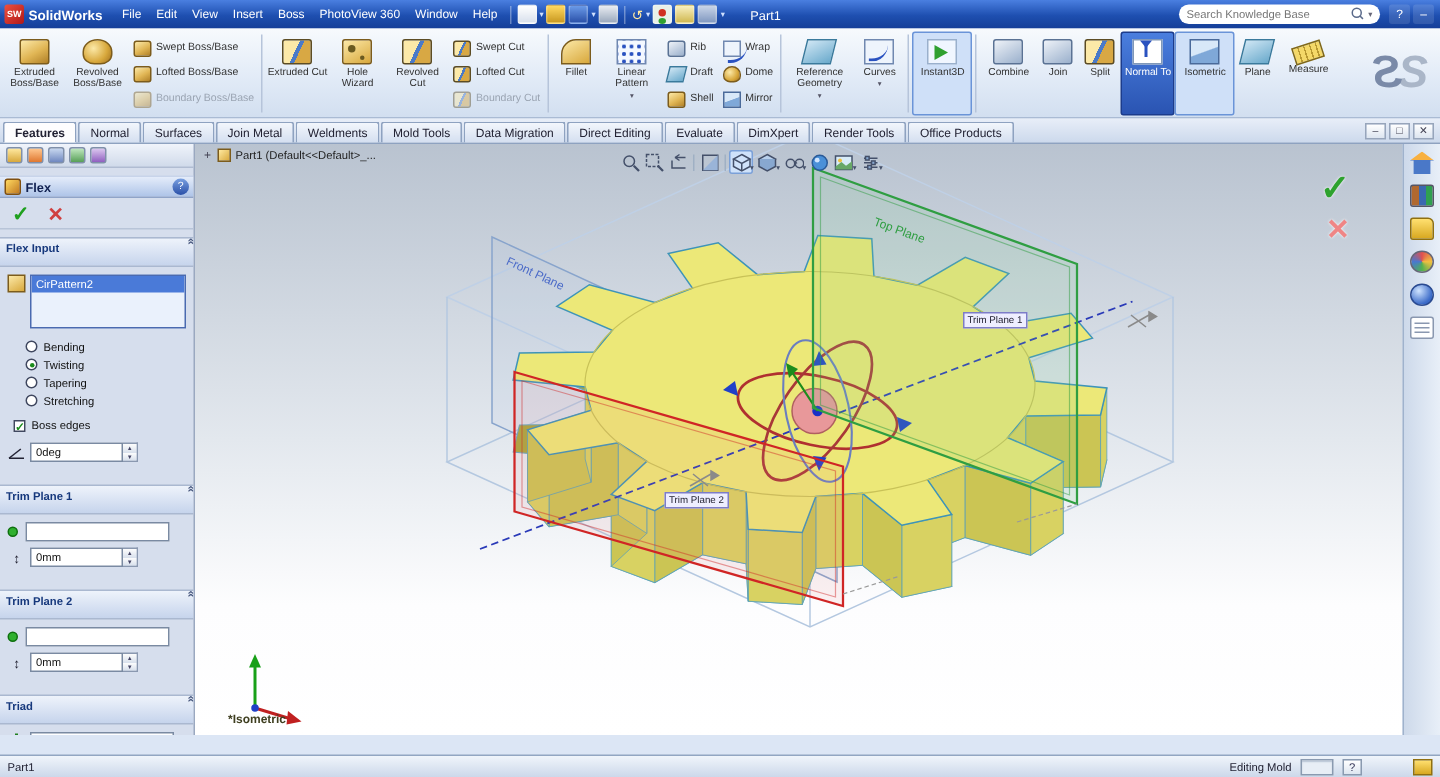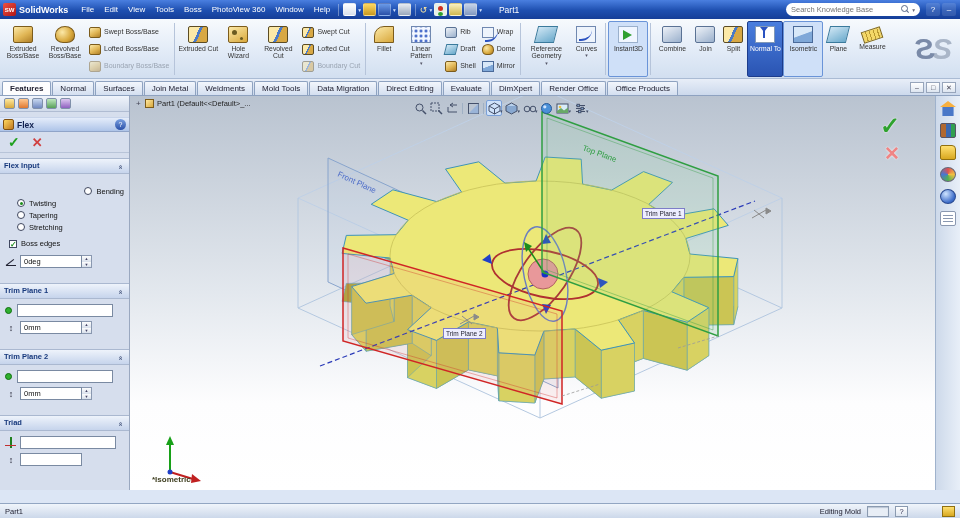--- a/index.html
+++ b/index.html
@@ -90,21 +90,21 @@
 .pmt-disp{background:linear-gradient(#dcc8f0,#9060c0);}
 .pm-title{height:15px;margin-top:5px;background:linear-gradient(#e4ecfa,#aec4e8);display:flex;align-items:center;padding:0 3px;border-top:1px solid #c8d4ea;border-bottom:1px solid #90a4c8;}
 .ic-wrench{width:11px;height:11px;background:linear-gradient(135deg,#ffd860,#c07820);border:1px solid #805010;border-radius:2px;margin-right:3px;flex:none;}
 .pm-title-text{font-size:8.5px;font-weight:bold;color:#102050;flex:1;}
 .pm-help{width:11px;height:11px;border-radius:50%;background:linear-gradient(#7aa0e0,#2a50a8);color:#fff;font-size:7px;text-align:center;line-height:11px;flex:none;}
 .pm-okcancel{height:21px;display:flex;align-items:center;gap:12px;padding:0 8px;border-bottom:1px solid #b8c4d8;}
 .pm-ok{color:#1fa01f;font-size:14px;font-weight:bold;line-height:14px;}
 .pm-cancel{color:#d04040;font-size:13px;font-weight:bold;line-height:13px;}
 .sec{margin-top:12px;}
 .sec.first{margin-top:5px;}
-.sec-head{height:16px;background:linear-gradient(#eef3fb,#c6d4ec);border-top:1px solid #aab8d0;border-bottom:1px solid #aab8d0;color:#16387c;font-weight:bold;font-size:7.5px;padding:2px 4px 0;display:flex;}
+.sec-head{height:16px;background:linear-gradient(#eef3fb,#c6d4ec);border-top:1px solid #aab8d0;border-bottom:1px solid #aab8d0;color:#16387c;font-weight:bold;font-size:7.5px;padding:2px 4px 16px;display:flex;}
 .sec-chev{margin-left:auto;display:inline-block;transform:rotate(-90deg);color:#4a5a80;font-size:8px;font-weight:bold;line-height:8px;}
 .sec-body{padding:5px 5px 3px;}
 .row{display:flex;align-items:center;margin-top:4px;}
 .row.first{margin-top:0;}
 .flex-ic{width:12px;height:12px;background:linear-gradient(150deg,#fce9a8,#d8a83c);border:1px solid #7c5c1c;margin-right:3px;flex:none;align-self:flex-start;}
 .listbox{flex:1;height:36px;background:#eaf1fc;border:1px solid #4a6ab0;overflow:hidden;}
 .listrow{height:11px;background:#4a7ad8;color:#fff;font-size:7.5px;line-height:11px;padding:0 3px;}
 .radio-row{display:flex;align-items:center;height:12px;margin-left:12px;}
 .rdo{width:8px;height:8px;border-radius:50%;border:1px solid #404860;background:#fff;margin-right:4px;position:relative;flex:none;}
 .rdo.sel::before{content:"";position:absolute;left:1.5px;top:1.5px;width:3px;height:3px;border-radius:50%;background:#1c8c1c;}
@@ -170,21 +170,21 @@
 <div id="app">
 
   <div id="titlebar">
     <span class="sw-logo">SW</span>
     <span class="app-name">SolidWorks</span>
     <div style="display:flex;">
 
     <span class="menu-item">File</span>
         <span class="menu-item">Edit</span>
         <span class="menu-item">View</span>
-        <span class="menu-item">Tools</span>
+        <span class="menu-item">Insert</span>
         <span class="menu-item">Boss</span>
         <span class="menu-item">PhotoView 360</span>
         <span class="menu-item">Window</span>
         <span class="menu-item">Help</span>
       </div>
     <span class="tb-sep"></span>
     <span class="tb-ic i-new"></span>
     <span class="tb-dd">▾</span>
     <span class="tb-ic i-open"></span>
     <span class="tb-ic i-save"></span>
@@ -364,21 +364,21 @@
     <div class="ctab active">Features</div>
         <div class="ctab">Normal</div>
         <div class="ctab">Surfaces</div>
         <div class="ctab">Join Metal</div>
         <div class="ctab">Weldments</div>
         <div class="ctab">Mold Tools</div>
         <div class="ctab">Data Migration</div>
         <div class="ctab">Direct Editing</div>
         <div class="ctab">Evaluate</div>
         <div class="ctab">DimXpert</div>
-        <div class="ctab">Render Office</div>
+        <div class="ctab">Render Tools</div>
         <div class="ctab">Office Products</div>
       </div>
     <div class="winbtns">
       <span class="winbtn">‒</span>
       <span class="winbtn">□</span>
       <span class="winbtn">✕</span>
     </div>
   </div>
 
   <div id="leftpanel">
@@ -398,21 +398,27 @@
       <span class="pm-ok">✓</span>
       <span class="pm-cancel">✕</span>
     </div>
 
     <div class="sec first">
       <div class="sec-head">
         <span>Flex Input</span>
         <span class="sec-chev">»</span>
       </div>
       <div class="sec-body">
-        <div class="radio-row" style="margin-top:6px;justify-content:flex-end;">
+        <div class="row first">
+          <span class="flex-ic"></span>
+          <div class="listbox">
+            <div class="listrow">CirPattern2</div>
+          </div>
+        </div>
+        <div class="radio-row" style="margin-top:6px;">
           <span class="rdo"></span>
           <span class="opt-label">Bending</span>
         </div>
         <div class="radio-row">
           <span class="rdo sel"></span>
           <span class="opt-label">Twisting</span>
         </div>
         <div class="radio-row">
           <span class="rdo"></span>
           <span class="opt-label">Tapering</span>

